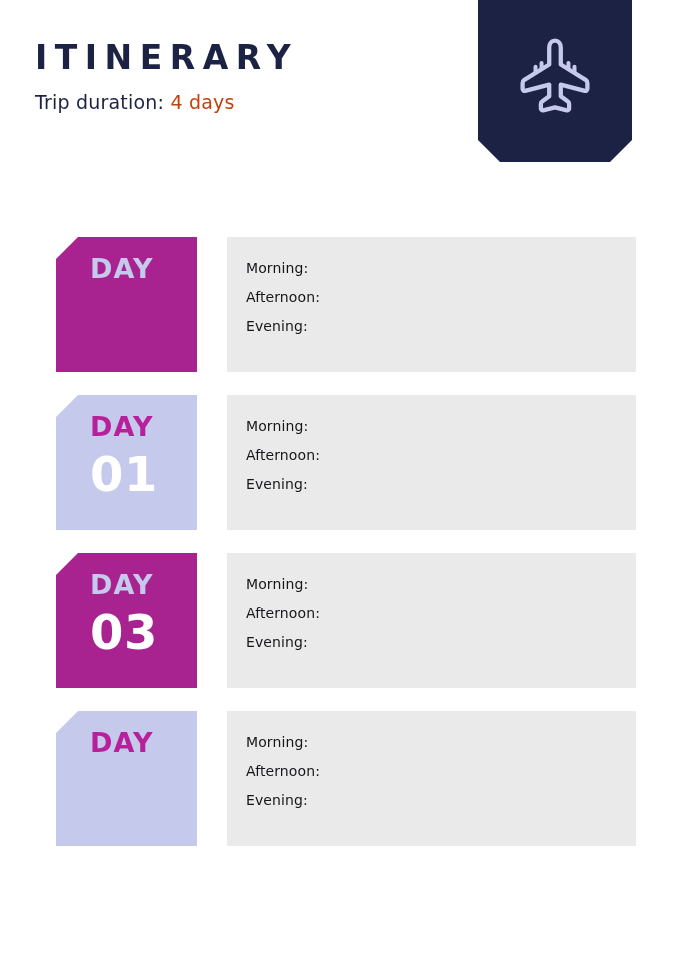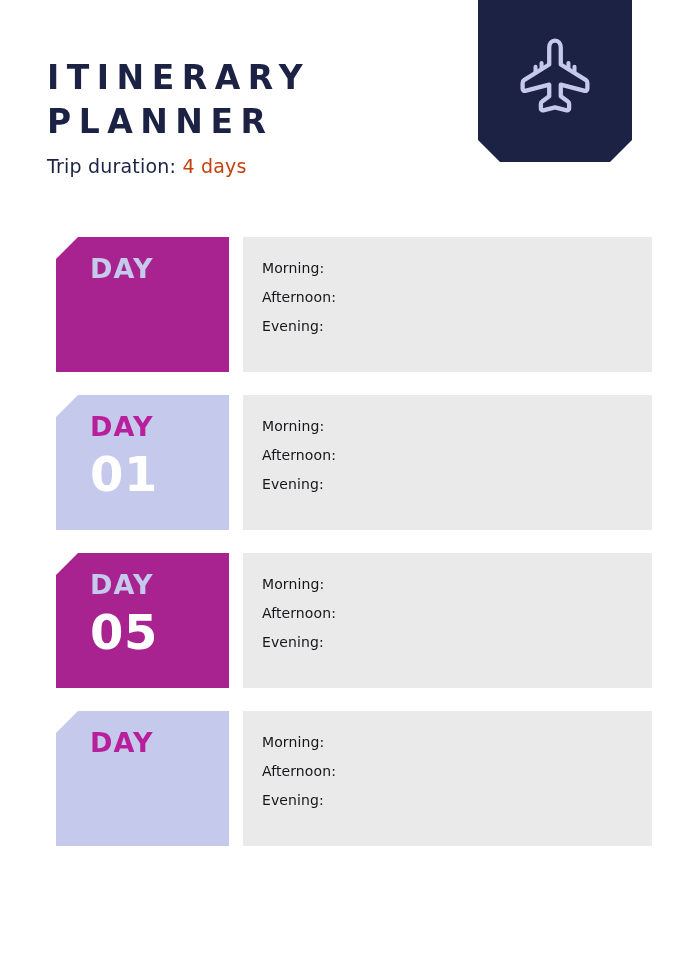--- a/index.html
+++ b/index.html
@@ -19,24 +19,23 @@
   .header {
     position: absolute;
     left: 0;
     top: 0;
     width: 680px;
     height: 200px;
   }
 
   .title-block {
     position: absolute;
-    left: 47px;
+    left: 35px;
     top: 36px;
     width: 420px;
-    margin-top: 20px;
   }
 
   .title-line {
     font-family: "DejaVu Sans", sans-serif;
     font-size: 33px;
     font-weight: 700;
     color: #1C2243;
     letter-spacing: 7.5px;
     line-height: 44px;
     white-space: nowrap;
@@ -86,21 +85,21 @@
   .day-row {
     position: relative;
     height: 135px;
     margin-bottom: 23px;
   }
 
   .day-card {
     position: absolute;
     left: 56px;
     top: 0;
-    width: 173px;
+    width: 141px;
     height: 135px;
     -webkit-clip-path: polygon(22px 0, 100% 0, 100% 100%, 0 100%, 0 22px);
     clip-path: polygon(22px 0, 100% 0, 100% 100%, 0 100%, 0 22px);
     box-sizing: border-box;
     padding-left: 34px;
     padding-top: 16px;
   }
 
   .day-card.magenta {
     background: #A8238F;
@@ -129,39 +128,37 @@
 
   .day-panel {
     position: absolute;
     left: 227px;
     top: 0;
     width: 409px;
     height: 135px;
     background: #EAEAEA;
     box-sizing: border-box;
     padding: 17px 0 0 19px;
-    margin-left: 16px;
   }
 
   .slot-line {
     font-size: 14px;
     font-weight: 400;
     color: #16161a;
     line-height: 29px;
     letter-spacing: 0.1px;
   }
 </style>
 </head>
 <body>
 
 <div class="header">
 
   <div class="title-block">
     <div class="title-line">ITINERARY</div>
-    <div class="title-line">PLANNER</div>
     <div class="subtitle">
       <span>Trip duration:</span>
       <span class="accent">4 days</span>
     </div>
   </div>
 
   <div class="badge">
     <svg class="plane-icon" viewBox="0 0 64 64" fill="none">
       <path d="M32 5c-2.6 0-4.3 2.2-4.3 5.1v12.6L9.2 34.1c-.8.5-1.3 1.4-1.3 2.3v4.4c0 1 .9 1.7 1.9 1.5l17.9-4.6v8.6l-5.3 3.9c-.6.4-.9 1.1-.9 1.8v3.4c0 .9.8 1.6 1.7 1.4l8.8-2.2 8.8 2.2c.9.2 1.7-.5 1.7-1.4v-3.4c0-.7-.3-1.4-.9-1.8l-5.3-3.9v-8.6l17.9 4.6c1 .2 1.9-.5 1.9-1.5v-4.4c0-.9-.5-1.8-1.3-2.3L36.3 22.7V10.1C36.3 7.2 34.6 5 32 5z" stroke="#C5CAEC" stroke-width="3.2" stroke-linejoin="round" fill="none"></path>
       <path d="M17.5 28.5v-4.2M22 25.8v-4.2M46.5 28.5v-4.2M42 25.8v-4.2" stroke="#C5CAEC" stroke-width="3" stroke-linecap="round"></path>
@@ -191,21 +188,21 @@
     <div class="day-panel">
       <div class="slot-line">Morning:</div>
       <div class="slot-line">Afternoon:</div>
       <div class="slot-line">Evening:</div>
     </div>
   </div>
 
   <div class="day-row">
     <div class="day-card magenta">
       <div class="day-word">DAY</div>
-      <div class="day-num">05</div>
+      <div class="day-num">03</div>
     </div>
     <div class="day-panel">
       <div class="slot-line">Morning:</div>
       <div class="slot-line">Afternoon:</div>
       <div class="slot-line">Evening:</div>
     </div>
   </div>
 
   <div class="day-row">
     <div class="day-card periwinkle">

